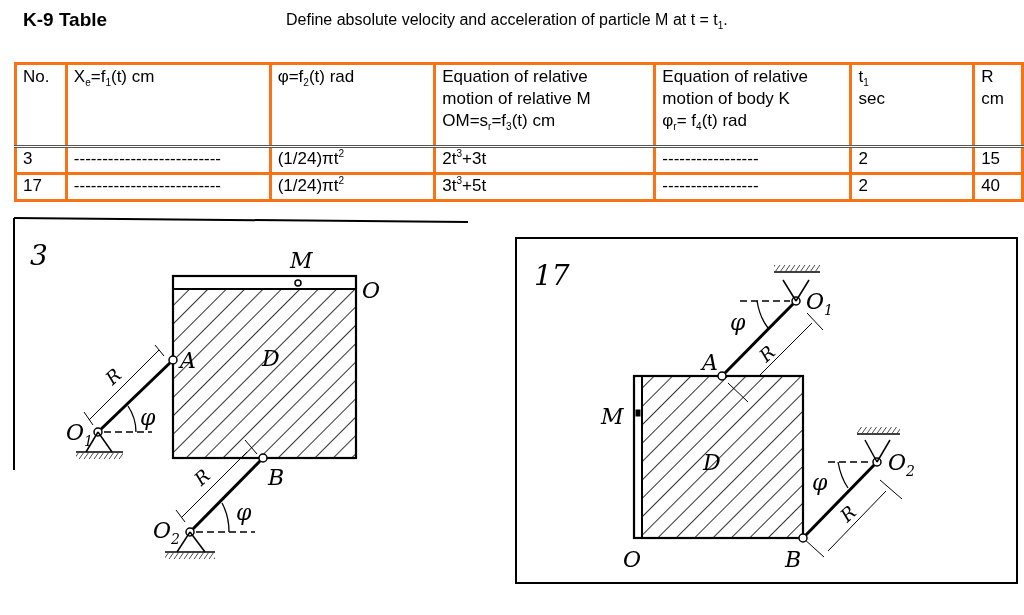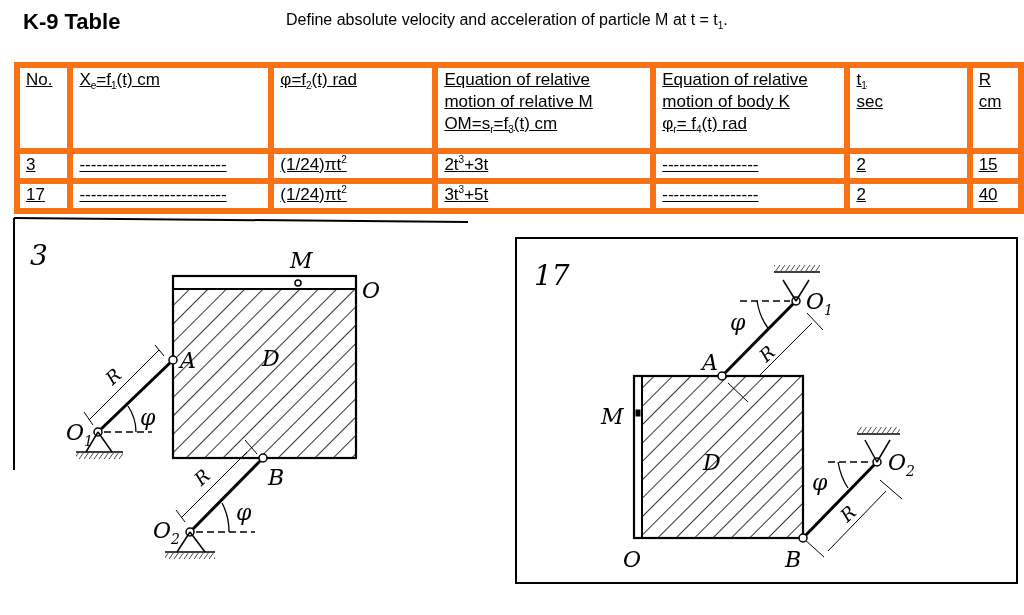--- a/index.html
+++ b/index.html
@@ -1,23 +1,23 @@
 <!DOCTYPE html>
 <html><head>
 <meta charset="utf-8">
 <style>
   html, body { margin:0; padding:0; background:#ffffff; }
   body { width:1024px; height:615px; position:relative; overflow:hidden;
          font-family:"Liberation Sans", "DejaVu Sans", sans-serif; color:#000; }
-  .title { position:absolute; left:23px; top:9px; font-size:22px; font-weight:bold; }
+  .title { position:absolute; left:23px; top:9px; font-size:19px; font-weight:bold; }
   .task { position:absolute; left:286px; top:11px; font-size:16px;text-align:right; }
   .task sub { font-size:10px; }
   table.k9 { position:absolute; left:14px; top:62px; border-collapse:collapse;
              font-size:17px; line-height:22px; }
-  table.k9 td { border:6px solid #f97316; vertical-align:top; padding:1px 6px;text-decoration:underline; }
+  table.k9 td { border:3px solid #f97316; vertical-align:top; padding:1px 6px; }
   table.k9 tr.hdr td { height:78px; border-bottom:3px double #555; }
   table.k9 tr.row td { height:24px; padding-top:0; padding-bottom:0; }
   sub, sup { font-size:10px; line-height:0; }
   .diag { position:absolute; left:0; top:0; }
   .lbl { font-family:"DejaVu Serif", serif; font-style:italic; font-size:22px; }
 </style>
 </head>
 <body>
 
 <div class="title">K-9 Table</div>

